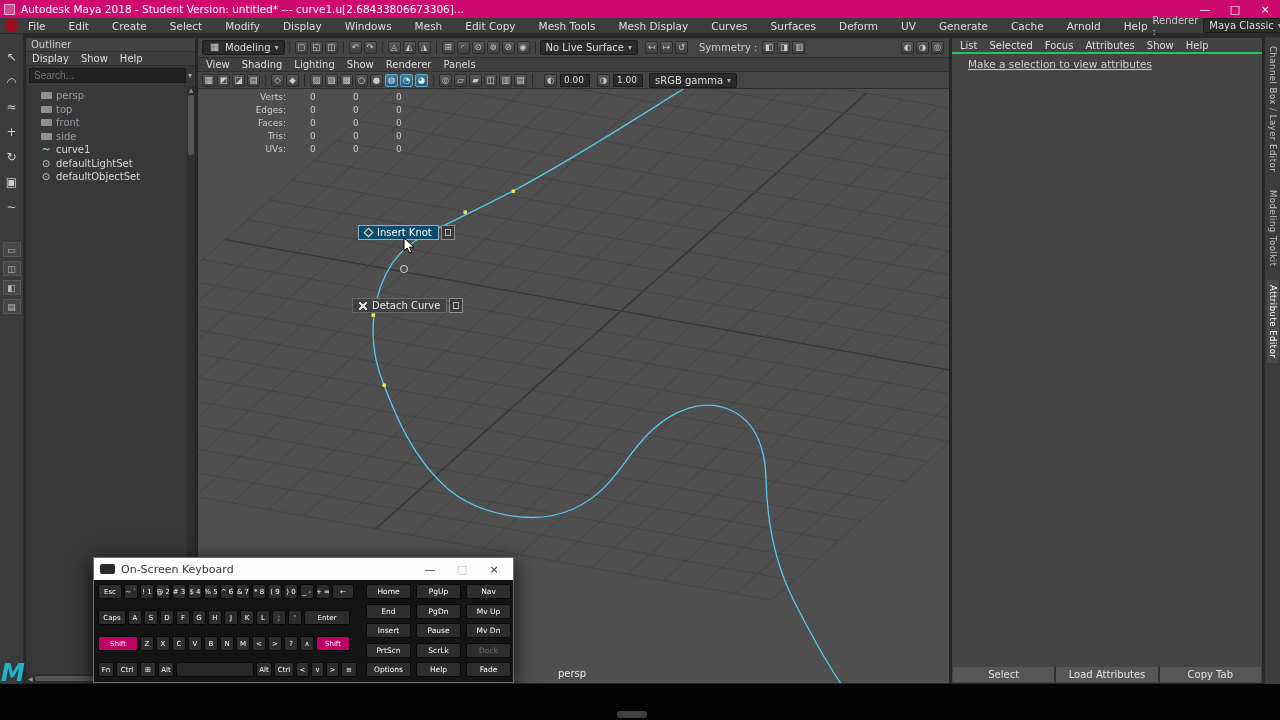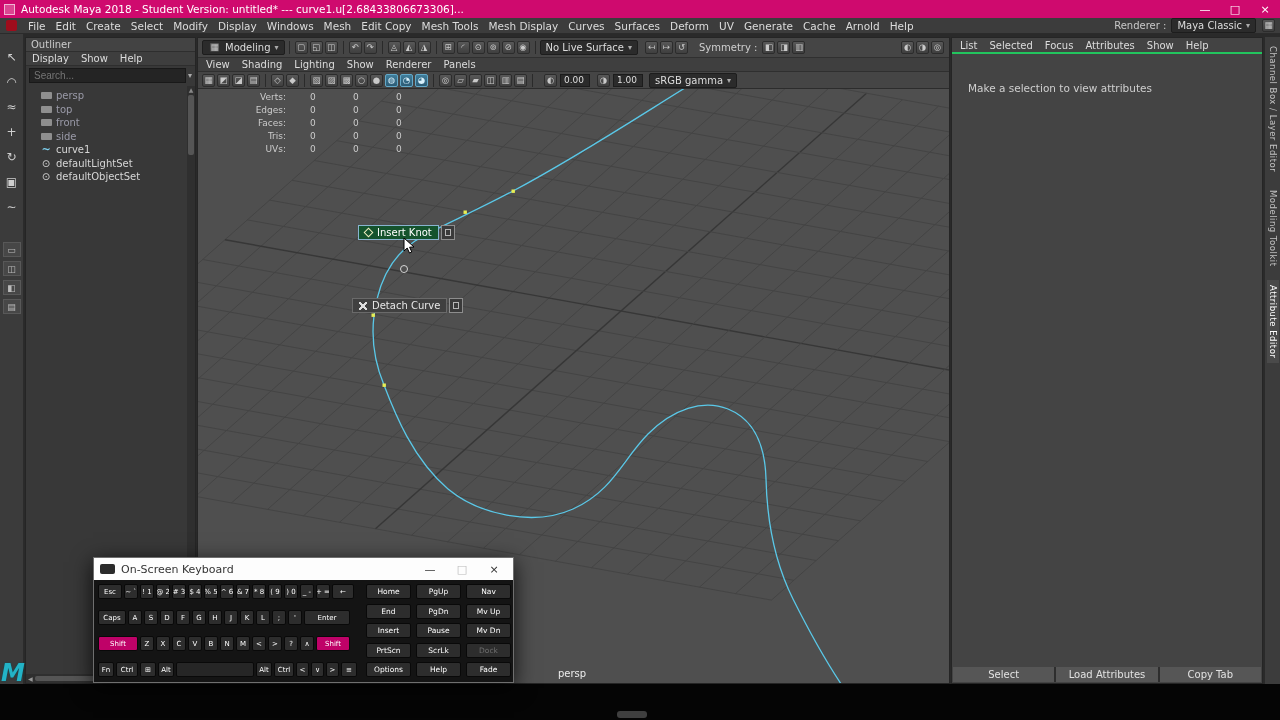--- a/index.html
+++ b/index.html
@@ -9,21 +9,21 @@
 
 #titlebar{position:absolute;left:0;top:0;width:1280px;height:18px;background:#cf0a6e;display:flex;align-items:center;padding-left:4px;color:#fff;z-index:5;}
 .app-ic{width:11px;height:11px;background:rgba(255,255,255,.25);border:1px solid rgba(255,255,255,.6);margin-right:6px;flex:none;}
 #title{font-size:10.5px;white-space:nowrap;}
 .wcs{margin-left:auto;display:flex;}
 .wc{width:30px;height:18px;display:flex;align-items:center;justify-content:center;font-size:11px;color:#fff;}
 
 
 #menubar{position:absolute;left:0;top:18px;width:1280px;height:16px;background:#3c3c3c;display:flex;align-items:center;padding:0 4px;border-bottom:1px solid #2b2b2b;z-index:5;}
 .mb-ic{width:11px;height:11px;background:#9e0d1c;border-radius:2px;margin:0 6px 0 2px;flex:none;}
-#menu-items{display:flex;}
+#menu-items{display:flex;gap:13px;}
 .menu-item{padding:0 5px;font-size:10.5px;color:#dcdcdc;white-space:nowrap;}
 .menu-item.sm{font-size:10px;padding:0 6px;}
 #workspace{margin-left:auto;display:flex;align-items:center;gap:5px;}
 #workspace .lab{font-size:10px;color:#c8c8c8;}
 
 
 .tbico{width:13px;height:13px;background:linear-gradient(#585858,#3f3f3f);border:1px solid #2c2c2c;border-radius:2px;color:#c9c9c9;font-size:8.5px;line-height:1;display:inline-flex;align-items:center;justify-content:center;margin:0 1px;flex:none;}
 .tbico.on{background:linear-gradient(#3f7d9b,#2c5b74);border-color:#63a9c9;color:#d9f0fb;}
 .sep{display:inline-block;width:1px;height:13px;background:#2a2a2a;margin:0 4px;flex:none;}
 .iconrow{display:flex;align-items:center;}
@@ -72,32 +72,32 @@
 
 
 #hud{position:absolute;left:24px;top:1px;z-index:3;}
 .hud-row{display:flex;height:13.2px;align-items:center;}
 .hud-label{width:64px;text-align:right;font-size:9px;color:#cbcbcb;}
 .hud-val{width:43px;font-size:9px;color:#cbcbcb;padding-left:24px;}
 
 
 .mm{position:absolute;display:flex;align-items:stretch;z-index:6;height:15px;font-size:10px;}
 .mm-btn{display:flex;align-items:center;gap:5px;padding:0 6px;border:1px solid;}
-#mm-insert .mm-btn{background:#14532d;border-color:#88b4cf;color:#fff;}
+#mm-insert .mm-btn{background:#0c4a6e;border-color:#88b4cf;color:#fff;}
 #mm-detach .mm-btn{background:#404040;border-color:#6a6a6a;color:#e6e6e6;}
 .mm-opt{width:14px;margin-left:2px;background:#3a3a3a;border:1px solid #8d8d8d;position:relative;flex:none;}
 .mm-opt::after{content:"";position:absolute;inset:3px;border:1px solid #b5b5b5;}
 .mm-ic{width:7px;height:7px;border:1px solid #f0eec0;transform:rotate(45deg);flex:none;}
 .mm-ic2{width:8px;height:8px;flex:none;background:linear-gradient(45deg,transparent 42%,#ddd 42%,#ddd 58%,transparent 58%),linear-gradient(135deg,transparent 42%,#ddd 42%,#ddd 58%,transparent 58%);}
 #cam-label{position:absolute;left:360px;bottom:4px;font-size:10px;color:#ececec;z-index:3;}
 
 
 #rightpanel{position:absolute;left:951px;top:3px;width:312px;height:647px;background:#444;border:1px solid #252525;}
 #ae-menus{height:16px;display:flex;align-items:center;background:#434343;border-bottom:2px solid #22c55e;padding-left:2px;}
-.ae-msg{margin:28px 0 0 16px;font-size:10.5px;color:#cfcfcf;}
+.ae-msg{margin:4px 0 0 16px;font-size:10.5px;color:#cfcfcf;text-decoration:underline;}
 #ae-buttons{position:absolute;left:1px;right:1px;bottom:1px;height:15px;display:flex;gap:2px;background:#2e2e2e;}
 .ae-btn{flex:1;background:#565656;color:#e2e2e2;font-size:10px;display:flex;align-items:center;justify-content:center;white-space:nowrap;}
 
 
 #sidetabs{position:absolute;left:1264px;top:3px;width:16px;height:647px;background:#3c3c3c;border-left:1px solid #2a2a2a;display:flex;flex-direction:column;align-items:center;padding-top:4px;gap:8px;}
 .side-tab{writing-mode:vertical-rl;font-size:8.5px;color:#c2c2c2;letter-spacing:.5px;padding:5px 1px;white-space:nowrap;}
 .side-tab.active{color:#fff;background:#4a4a4a;}
 
 
 #bottombar{position:absolute;left:0;top:684px;width:1280px;height:36px;background:#050505;}

